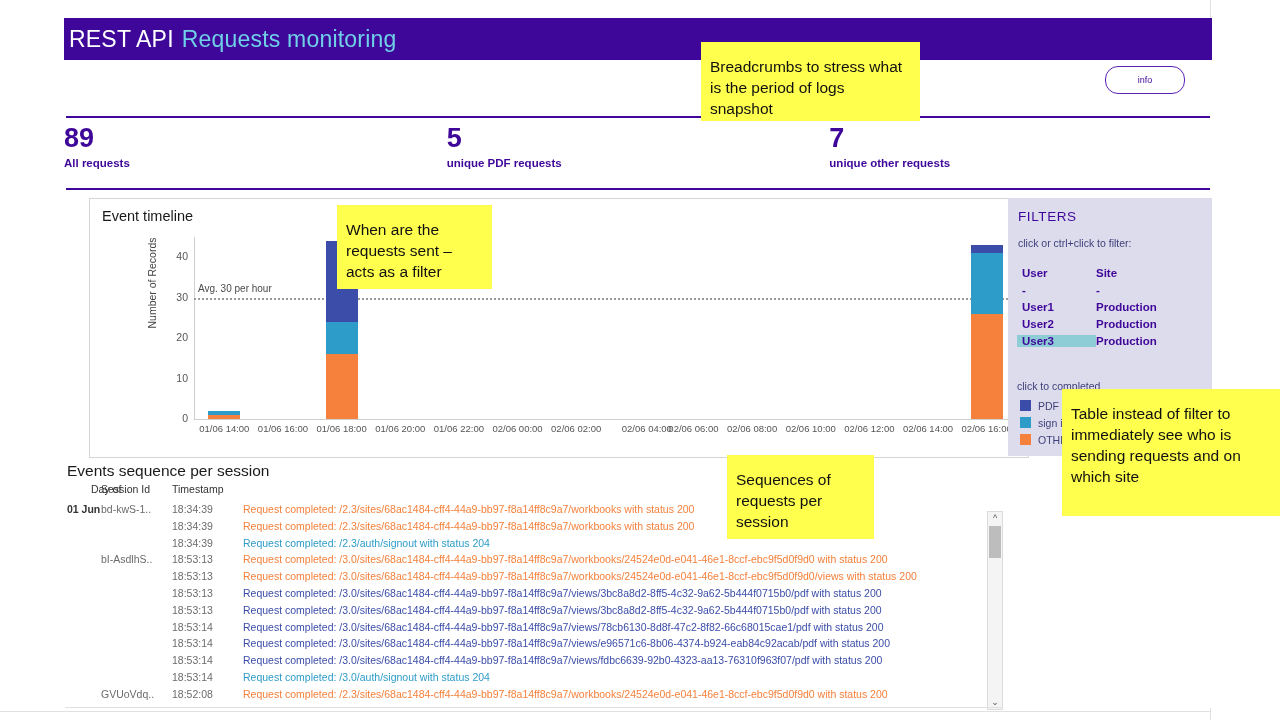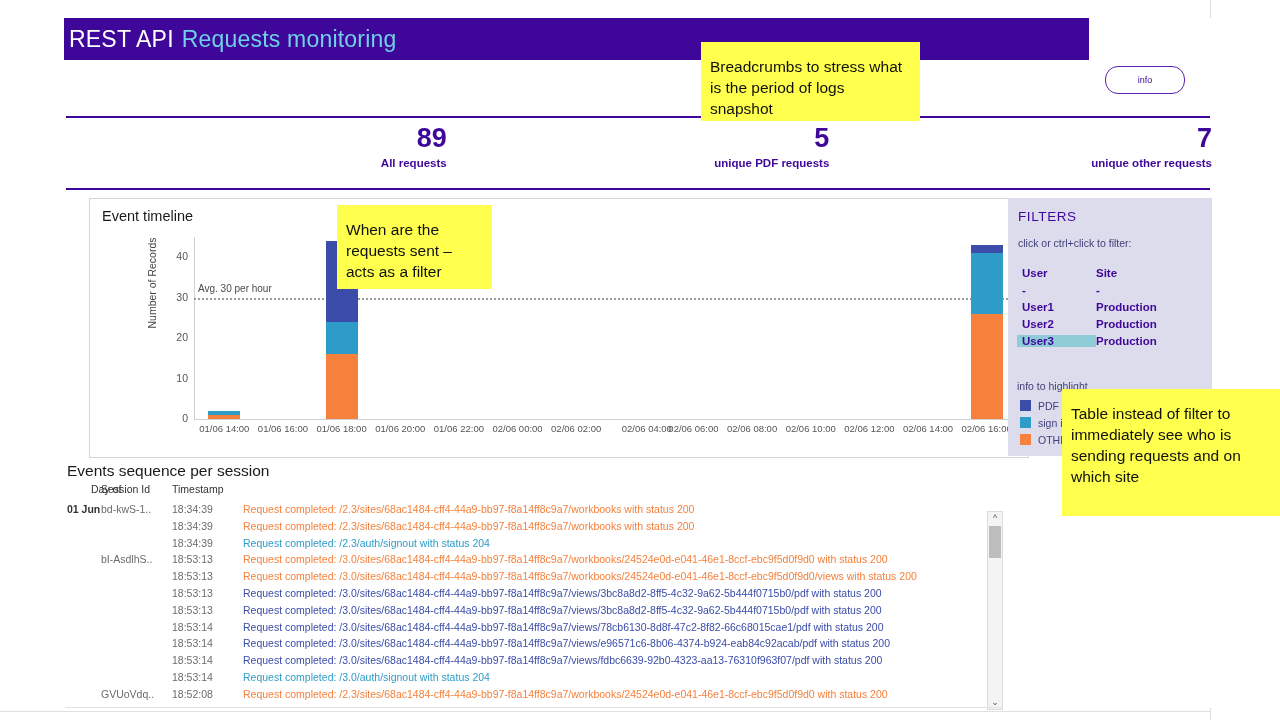--- a/index.html
+++ b/index.html
@@ -34,21 +34,21 @@
     position: absolute;
     left: 64px; top: 18px;
     width: 1148px; height: 690px;
     background: #ffffff;
   }
 
   
   .titlebar {
     position: absolute;
     left: 0; top: 0;
-    width: 1025px; height: 42px;
+    width: 1148px; height: 42px;
     background: #3f0799;
     display: flex;
     align-items: center;
   }
   .title-main {
     color: #ffffff;
     font-size: 23px;
     padding-left: 5px;
     letter-spacing: 0.2px;
   }
@@ -95,21 +95,21 @@
 
   
   .kpis {
     position: absolute;
     left: 0; top: 104px;
     width: 1148px; height: 62px;
     display: flex;
   }
   .kpi {
     flex: 1 1 0;
-    text-align: right;
+    text-align: left;
   }
   .kpi-value {
     color: #3f0799;
     font-size: 27px;
     font-weight: bold;
     line-height: 32px;
   }
   .kpi-label {
     color: #3f0799;
     font-size: 11.5px;
@@ -447,21 +447,21 @@
             <div class="frow">
               <div class="fcell-user">User2</div>
               <div class="fcell-site">Production</div>
             </div>
             <div class="frow selected">
               <div class="fcell-user">User3</div>
               <div class="fcell-site">Production</div>
             </div>
           </div>
       </div>
-      <div class="highlight-hint">info to highlight</div>
+      <div class="highlight-hint">click to completed</div>
       <div class="legend" id="legend">
           <div class="lrow">
             <span class="swatch" style="background: rgb(59, 77, 168);"></span>
             <span class="ltext">PDF</span>
           </div>
           <div class="lrow">
             <span class="swatch" style="background: rgb(46, 156, 200);"></span>
             <span class="ltext">sign in</span>
           </div>
           <div class="lrow">
@@ -556,14 +556,15 @@
         <div class="sb-arrow sb-up">^</div>
         <div class="sb-thumb"></div>
         <div class="sb-arrow sb-down">⌄</div>
       </div>
       <div class="seq-divider"></div>
     </div>
   </div>
 
   <div class="note" id="note-breadcrumb">Breadcrumbs to stress what is the period of logs snapshot</div>
   <div class="note" id="note-timeline">When are the requests sent – acts as a filter</div>
+  <div class="note" id="note-sequence">Sequences of requests per session</div>
   <div class="note" id="note-filters">Table instead of filter to immediately see who is sending requests and on which site</div>
 </div>
 
 </body></html>

